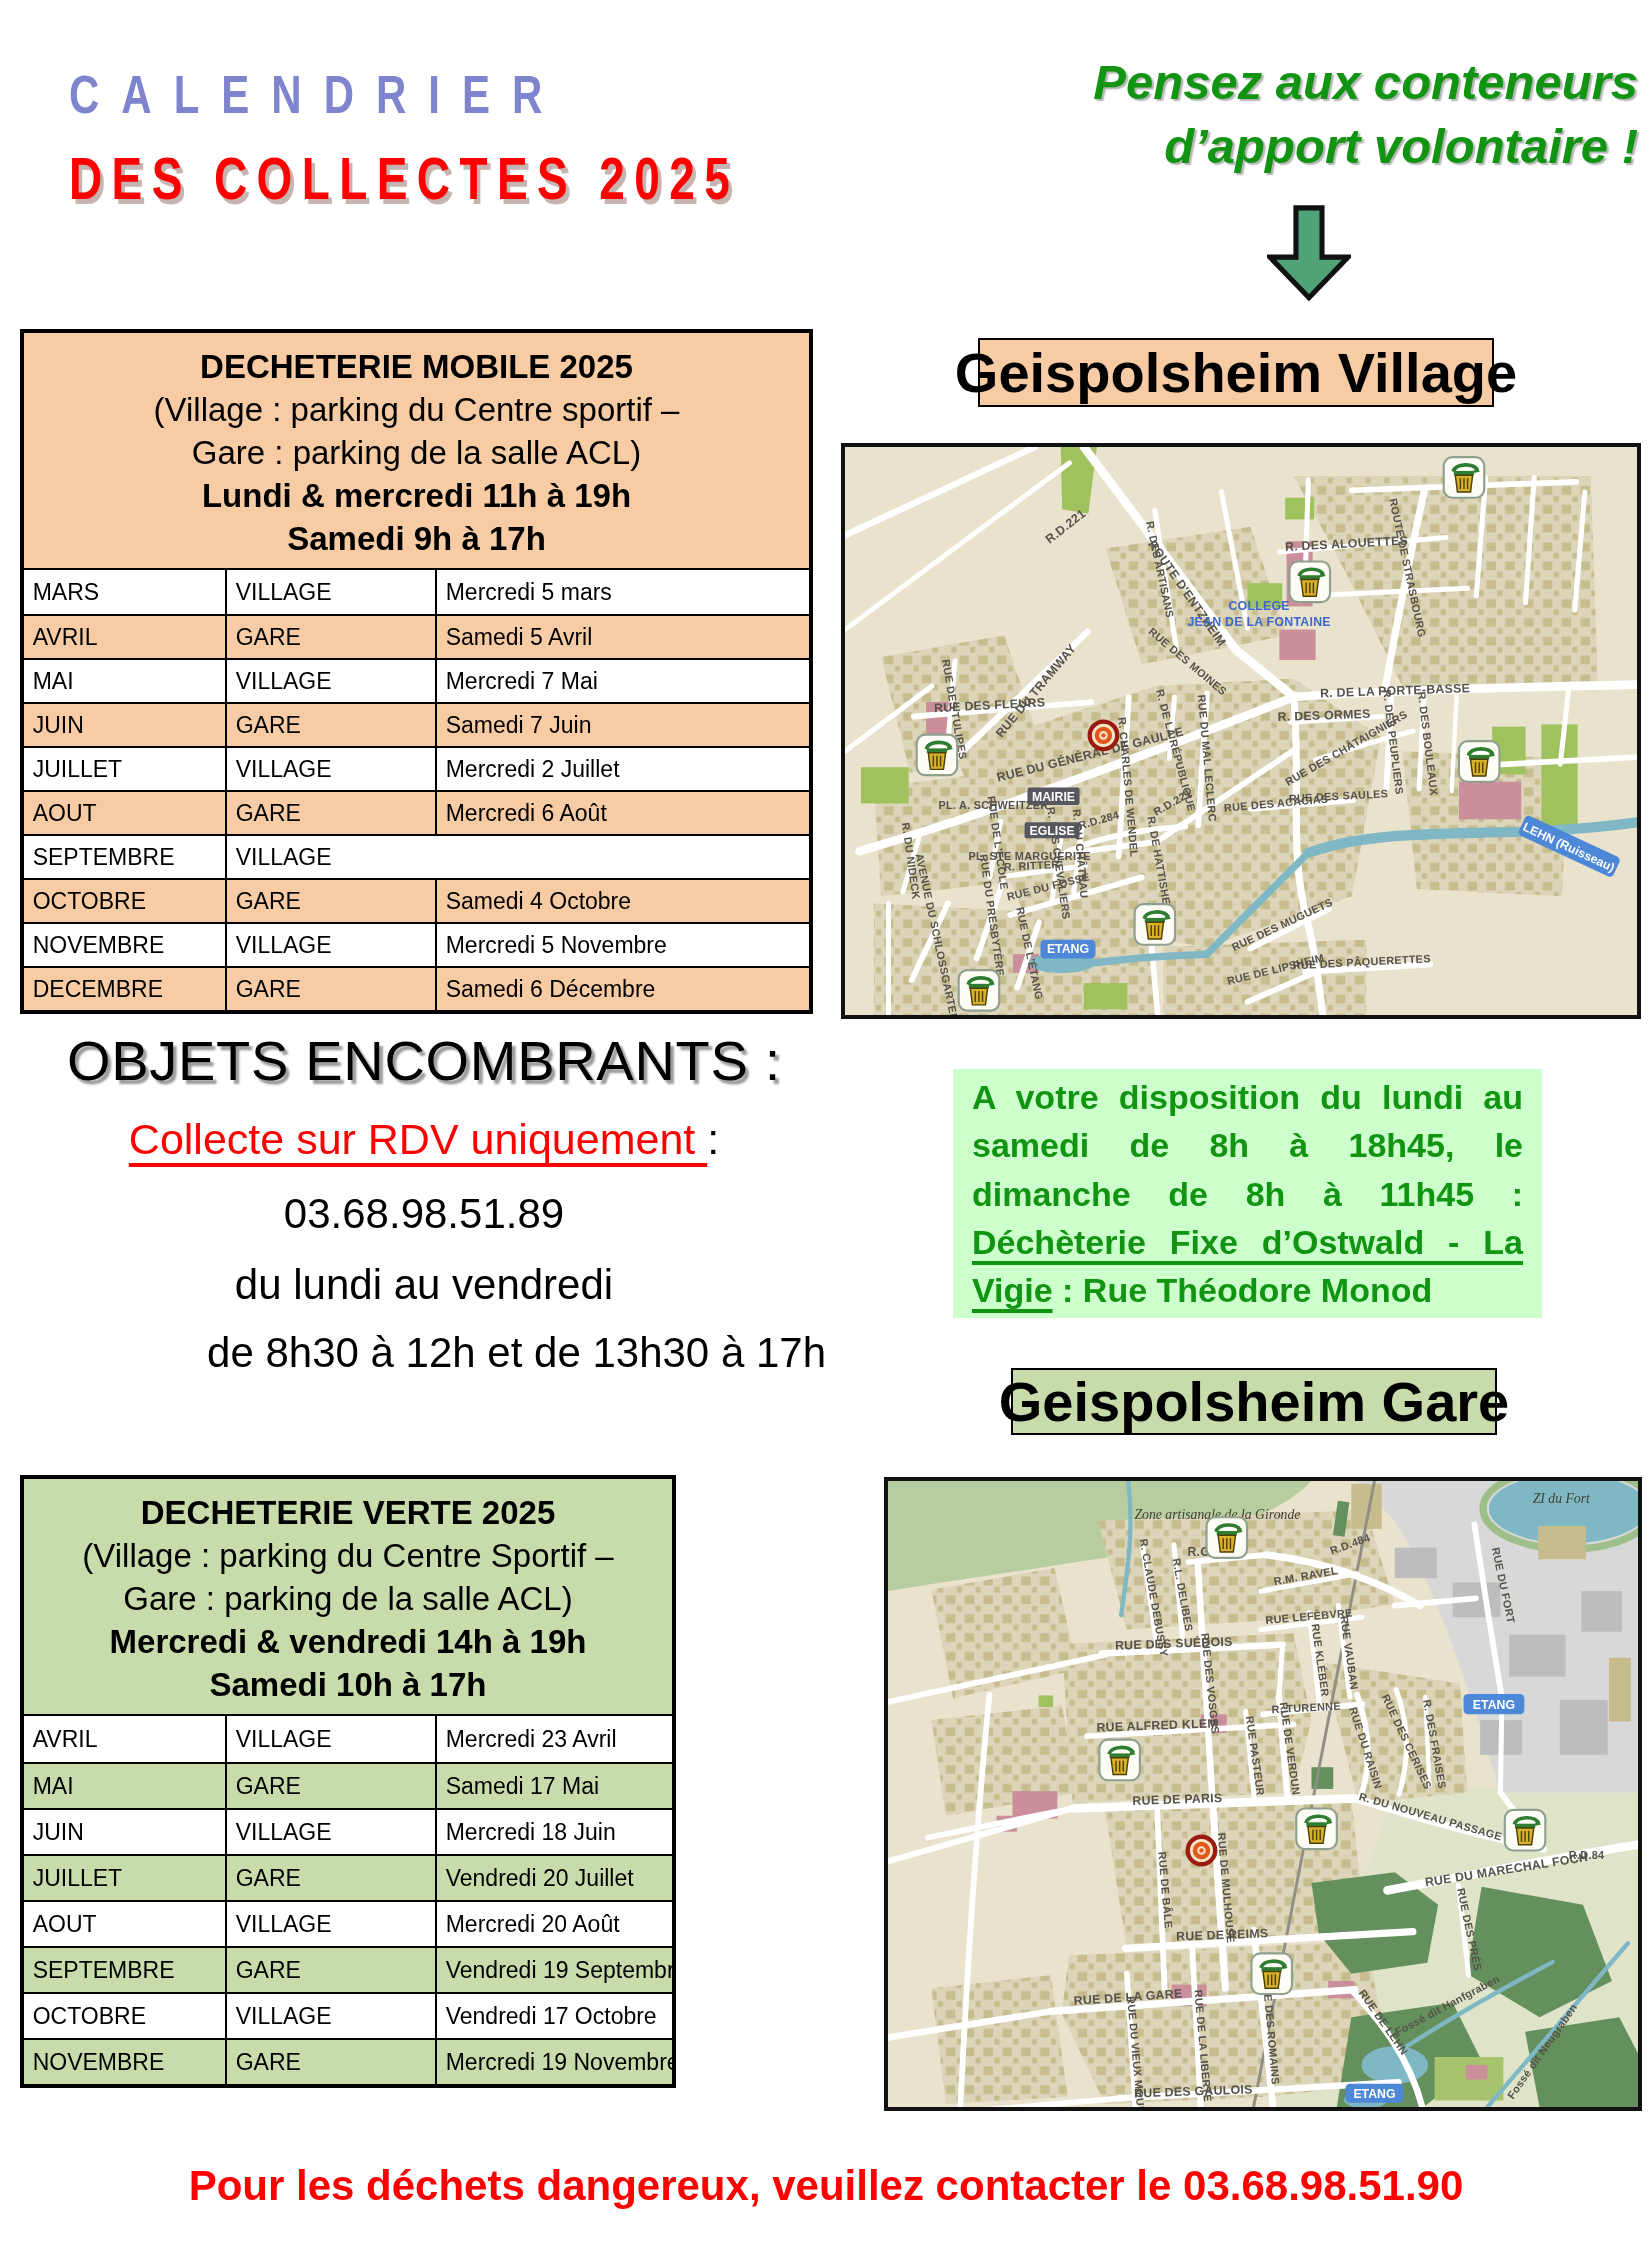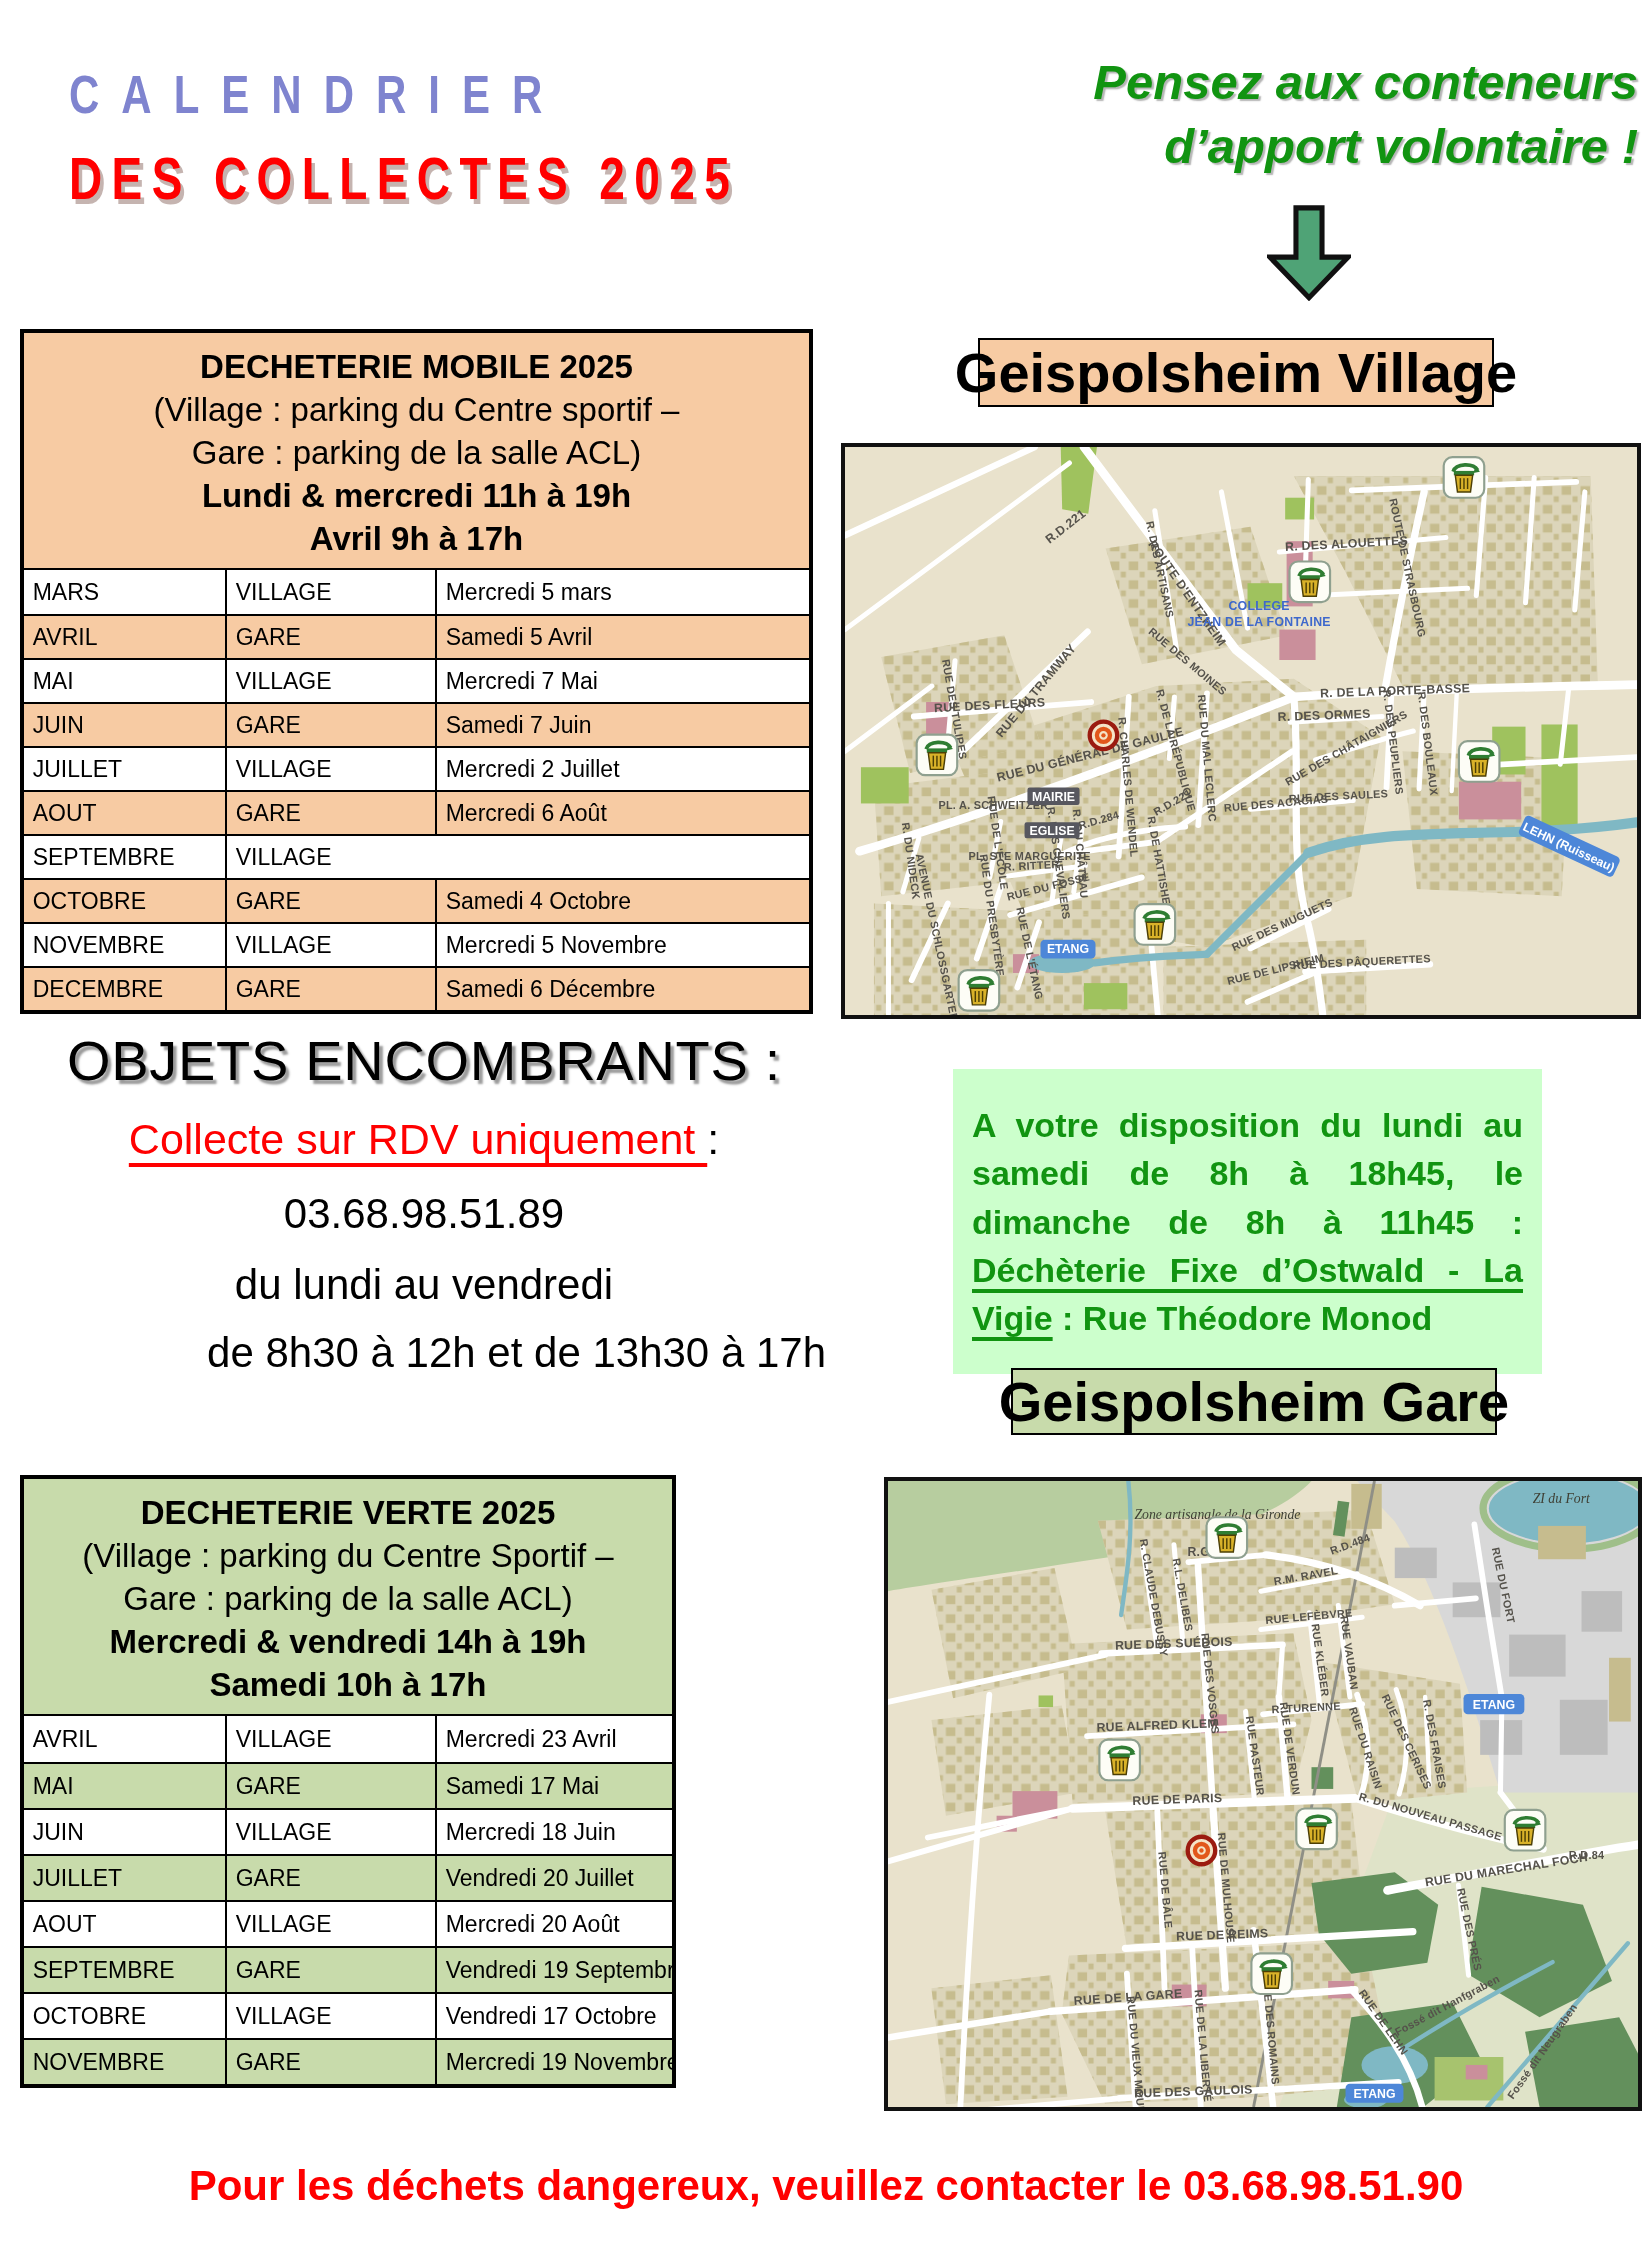--- a/index.html
+++ b/index.html
@@ -55,21 +55,21 @@
   
   .enc{left:22px; top:1028px; width:804px; text-align:center; color:#000;}
   .enc-title{font-size:56px; letter-spacing:0.7px; text-shadow:3.6px 3.6px 2.2px #9a9a9a; margin-bottom:22px; white-space:nowrap;}
   .enc-rdv{font-size:43px; margin-bottom:26px; white-space:nowrap;}
   .enc-rdv .red{color:var(--accent_red); text-decoration:underline; text-decoration-thickness:3.6px; text-underline-offset:8.7px; text-decoration-color:var(--accent_red);}
   .enc-phone{font-size:42px; margin-bottom:23px;}
   .enc-days{font-size:42px; margin-bottom:20px;}
   .enc-hours{font-size:42px; white-space:nowrap;text-align:right;}
 
   
-  .gbox{left:953px; top:1069px; width:589px; background:var(--green_box_bg); color:var(--green_text); font-weight:bold; font-size:34px; line-height:1.42; text-align:justify; padding:32px 19px;}
+  .gbox{left:953px; top:1069px; width:589px; background:var(--green_box_bg); color:var(--green_text); font-weight:bold; font-size:34px; line-height:1.42; text-align:justify; padding:4px 19px;}
   .gbox .u{text-decoration:underline; text-decoration-thickness:3.6px; text-underline-offset:7.2px;}
 
   
   .footer{left:0; top:2162px; width:1652px; text-align:center; color:var(--accent_red); font-weight:bold; font-size:42px; white-space:nowrap;}
 
   
   .mbg{fill:var(--map_bg);}
   .st{stroke:#fff; fill:none; stroke-linecap:round;}
   .w6{stroke-width:6px;}.w7{stroke-width:7px;}.w8{stroke-width:8px;}.w9{stroke-width:9px;}
   .w10{stroke-width:10px;}.w12{stroke-width:12px;}.w14{stroke-width:14px;}
@@ -111,21 +111,21 @@
     <polygon points="40,4 76,4 76,72 112,72 58,128 4,72 40,72" fill="var(--arrow_green)" stroke="#111" stroke-width="7"></polygon>
   </svg>
 </div>
 
 <div class="abs dtable" id="t1">
   <div class="thead">
     <div class="b">DECHETERIE MOBILE 2025</div>
     <div>(Village : parking du Centre sportif –</div>
     <div>Gare : parking de la salle ACL)</div>
     <div class="b">Lundi &amp; mercredi 11h à 19h</div>
-    <div class="b">Avril 9h à 17h</div>
+    <div class="b">Samedi 9h à 17h</div>
   </div>
   <div class="rows">
     <div class="trow">
         <div class="tcell">MARS</div>
         <div class="tcell">VILLAGE</div>
         <div class="tcell">Mercredi 5 mars</div>
       </div>
     <div class="trow alt">
         <div class="tcell">AVRIL</div>
         <div class="tcell">GARE</div>

